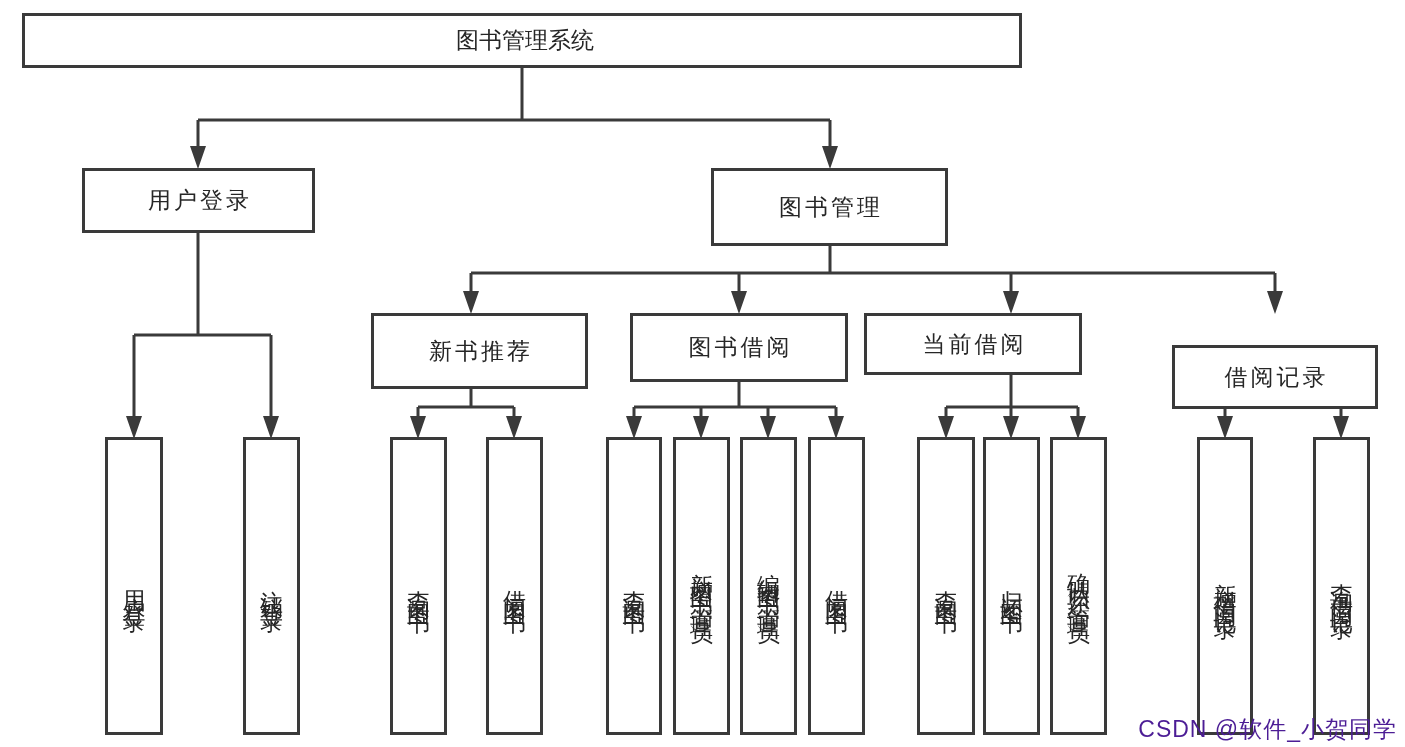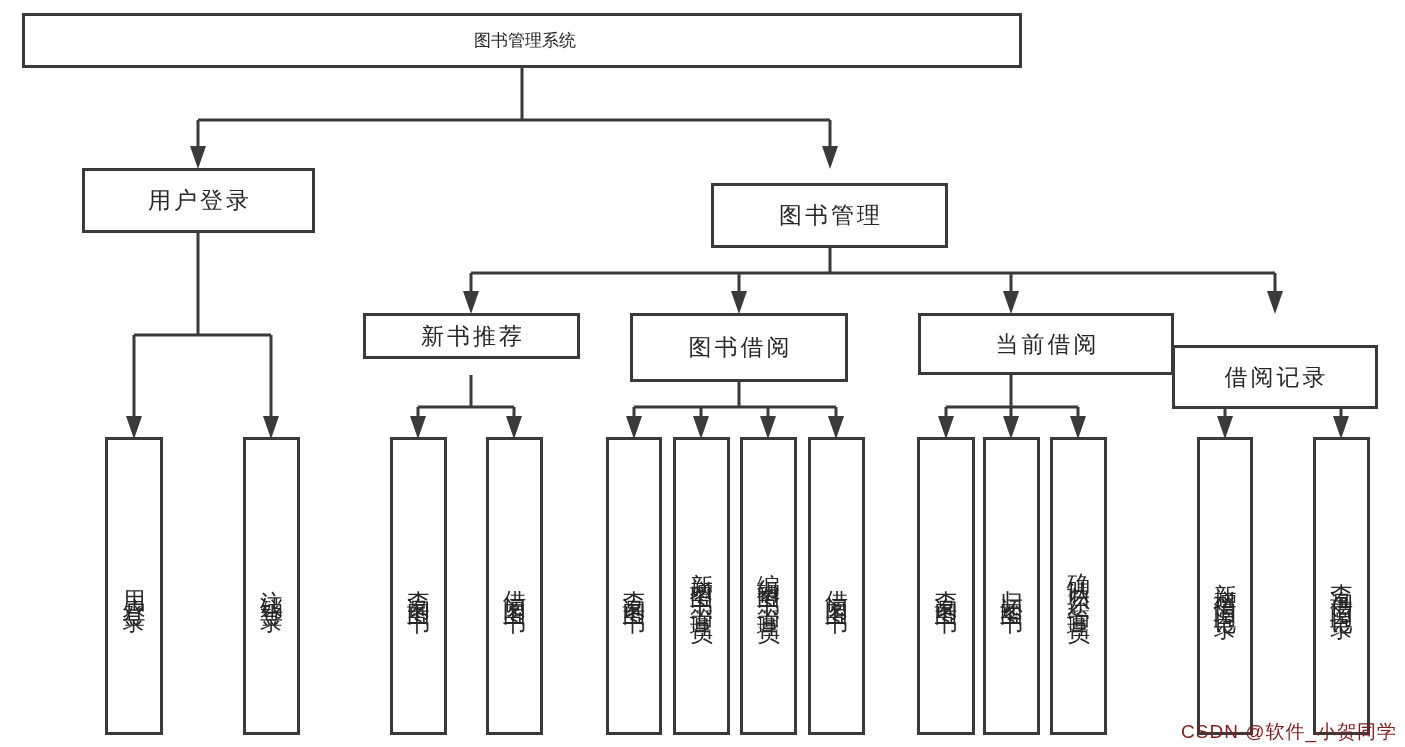--- a/index.html
+++ b/index.html
@@ -23,35 +23,35 @@
     position: absolute;
     box-sizing: border-box;
     border: 3px solid #3a3a3a;
     background: #ffffff;
     display: flex;
     align-items: center;
     justify-content: center;
     color: #262626;
   }
   .h-node { font-size: 23px; letter-spacing: 3px; text-indent: 3px; }
-  .root-node { font-size: 17px; padding-left: 6px; }
+  .root-node { font-size: 23px; padding-left: 6px; }
   .leaf span {
     writing-mode: vertical-rl;
     text-orientation: mixed;
     font-size: 23px;
     letter-spacing: 7px;
     line-height: 1;
     color: #262626;
   }
   .watermark {
     position: absolute;
     right: 8px;
     bottom: 2px;
-    font-size: 19px;
-    color: #7f1d1d;
+    font-size: 23px;
+    color: #4c1d95;
     letter-spacing: 1px;
     z-index: 5;
   }
 </style>
 </head>
 <body>
 
 <div class="stage">
 
   <svg class="connectors" viewBox="0 0 1405 747" xmlns="http://www.w3.org/2000/svg">
@@ -73,31 +73,31 @@
       M1225 439 L1217 416 L1233 416 Z M1341 439 L1333 416 L1349 416 Z"></path>
   </svg>
 
   <div class="node root-node" style="left:22px; top:13px; width:1000px; height:55px;">
     <span>图书管理系统</span>
   </div>
 
   <div class="node h-node" style="left:82px; top:168px; width:233px; height:65px;">
     <span>用户登录</span>
   </div>
-  <div class="node h-node" style="left:711px; top:168px; width:237px; height:65px;margin-top:15px;">
+  <div class="node h-node" style="left:711px; top:168px; width:237px; height:78px;">
     <span>图书管理</span>
   </div>
 
-  <div class="node h-node" style="left:363px; top:313px; width:217px; height:46px;">
+  <div class="node h-node" style="left:371px; top:313px; width:217px; height:76px;">
     <span>新书推荐</span>
   </div>
   <div class="node h-node" style="left:630px; top:313px; width:218px; height:69px;">
     <span>图书借阅</span>
   </div>
-  <div class="node h-node" style="left:918px; top:313px; width:256px; height:62px;">
+  <div class="node h-node" style="left:864px; top:313px; width:218px; height:62px;">
     <span>当前借阅</span>
   </div>
   <div class="node h-node" style="left:1172px; top:313px; width:206px; height:64px;margin-top:32px;">
     <span>借阅记录</span>
   </div>
 
   <div class="node leaf" style="left:105px; top:437px; width:58px; height:298px;">
     <span>用户登录</span>
   </div>
   <div class="node leaf" style="left:243px; top:437px; width:57px; height:298px;">

